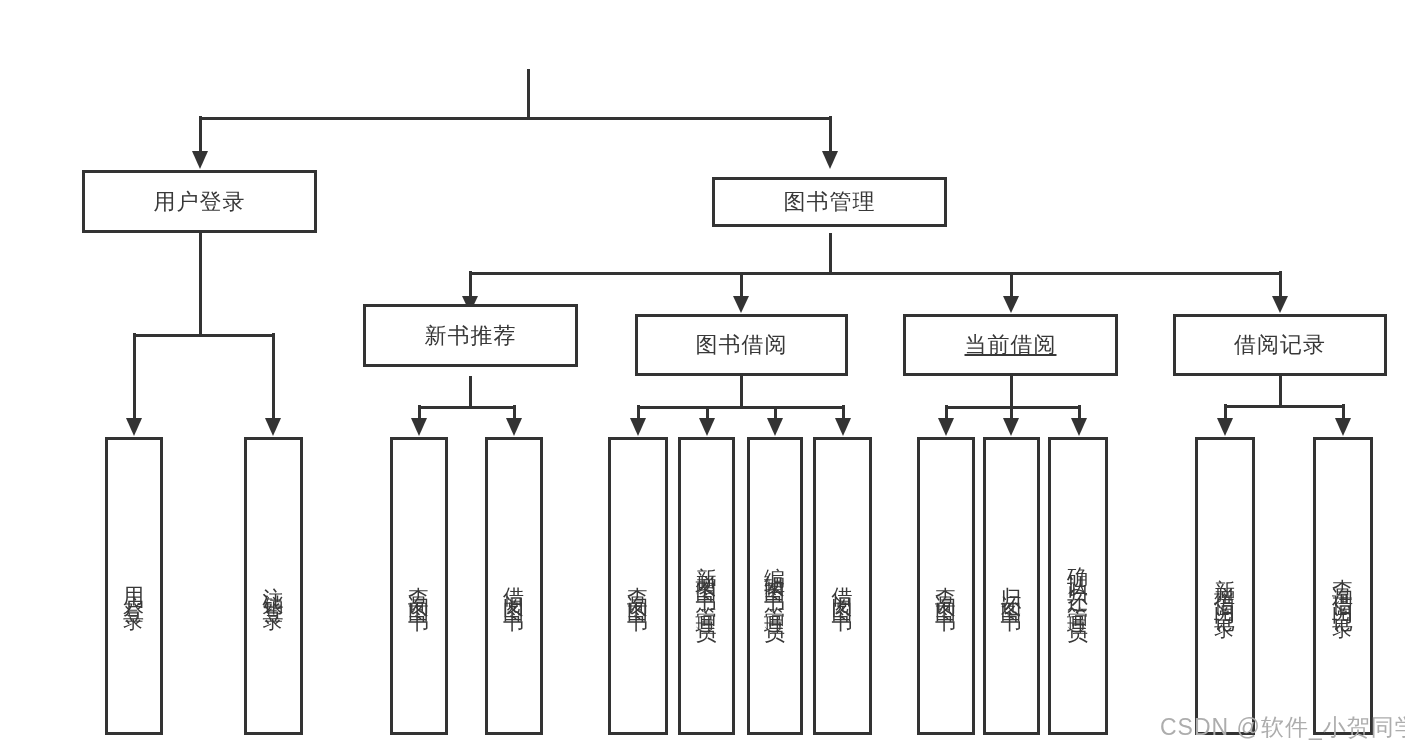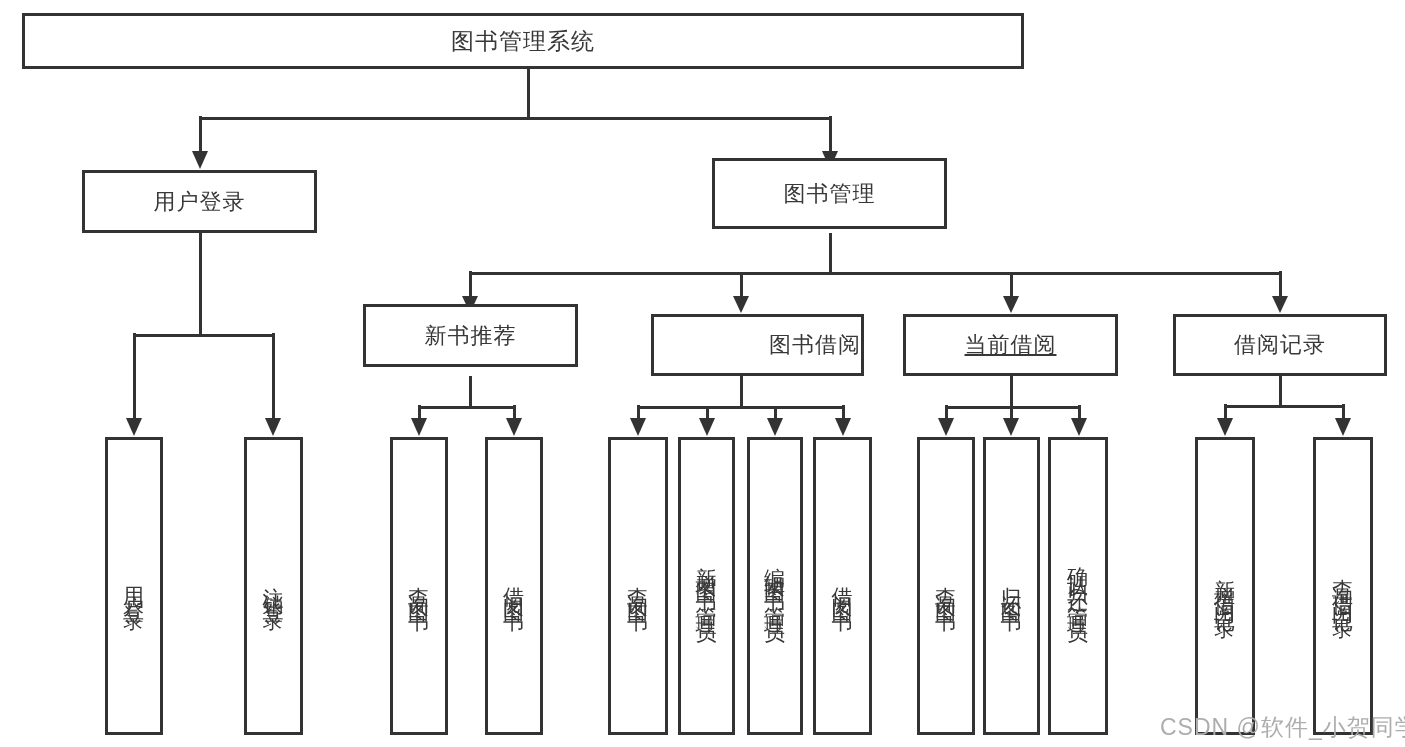--- a/index.html
+++ b/index.html
@@ -61,24 +61,24 @@
     top: 712px;
     font-size: 23px;
     color: #adadad;
     letter-spacing: 1px;
     white-space: nowrap;
   }
 
   
   .n-root            { left: 22px;   top: 13px;  width: 1002px; height: 56px; }
   .n-user-login      { left: 82px;   top: 170px; width: 235px;  height: 63px; }
-  .n-book-management { left: 712px;  top: 158px; width: 235px;  height: 71px; }
+  .n-book-management { left: 712px;  top: 177px; width: 235px;  height: 50px; }
 
   .n-new-books       { left: 363px;  top: 304px; width: 215px;  height: 63px; text-align: right; }
-  .n-book-borrow     { left: 651px;  top: 314px; width: 213px;  height: 62px; justify-content: flex-end; }
+  .n-book-borrow     { left: 635px;  top: 314px; width: 213px;  height: 62px; }
   .n-current-borrow  { left: 903px;  top: 314px; width: 215px;  height: 62px; text-decoration: underline; }
   .n-borrow-records  { left: 1173px; top: 314px; width: 214px;  height: 62px; }
 
   .leaf              { top: 437px; height: 298px; }
   .n-ul-login        { left: 105px;  width: 58px; }
   .n-ul-logout       { left: 244px;  width: 59px; }
   .n-nb-query        { left: 390px;  width: 58px; }
   .n-nb-borrow       { left: 485px;  width: 58px; }
   .n-bb-query        { left: 608px;  width: 60px; }
   .n-bb-add          { left: 678px;  width: 57px; }
@@ -154,23 +154,20 @@
       <polygon points="767,418 783,418 775,436"></polygon>
       <polygon points="835,418 851,418 843,436"></polygon>
       <polygon points="938,418 954,418 946,436"></polygon>
       <polygon points="1003,418 1019,418 1011,436"></polygon>
       <polygon points="1071,418 1087,418 1079,436"></polygon>
       <polygon points="1217,418 1233,418 1225,436"></polygon>
       <polygon points="1335,418 1351,418 1343,436"></polygon>
     </g>
   </svg>
 
-  <div class="node rootbox n-root">
-    <span>图书管理系统</span>
-  </div>
 
   <div class="node hbox n-user-login">
     <span>用户登录</span>
   </div>
   <div class="node hbox n-book-management">
     <span>图书管理</span>
   </div>
 
   <div class="node hbox n-new-books">
     <span>新书推荐</span>

